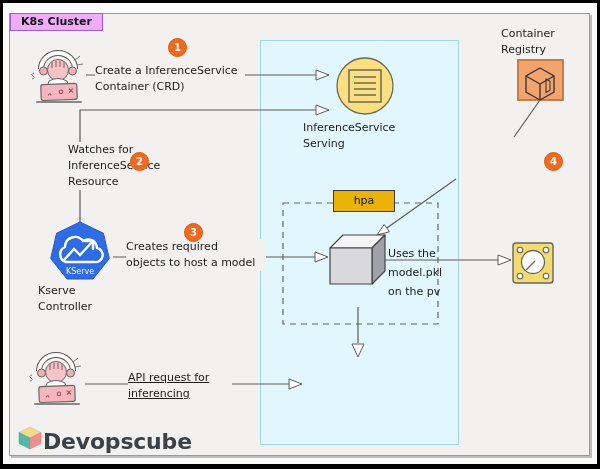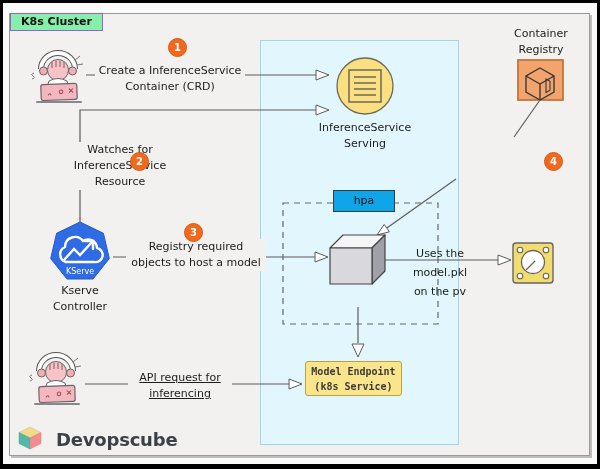--- a/index.html
+++ b/index.html
@@ -4,37 +4,37 @@
 <style>
   html,body{margin:0;padding:0;}
   .stage{position:relative;width:600px;height:469px;background:#000;overflow:hidden;
          font-family:"DejaVu Sans",sans-serif;}
   .mat{position:absolute;left:3px;top:3px;width:594px;height:461px;background:#fafafa;}
   .canvas{position:absolute;left:9px;top:13px;width:579px;height:441px;background:#f2f1ef;
           border:1.5px solid #9a9a9a;box-shadow:2px 2px 0 rgba(140,140,140,.55);}
   .panel{position:absolute;left:260px;top:40px;width:197px;height:403px;
          background:#e2f7fd;border:1px solid #9fd6e8;}
   .overlay{position:absolute;left:0;top:0;width:600px;height:469px;pointer-events:none;}
-  .lbl{position:absolute;font-size:11px;line-height:16px;text-align:center;
+  .lbl{position:absolute;font-size:11px;line-height:16px;
        white-space:pre-line;color:#1c1c1c;z-index:5;}
   .lbl.bg{background:#f2f1ef;}
-  .title{position:absolute;left:10px;top:13px;width:93px;height:18px;background:#86efac;
+  .title{position:absolute;left:10px;top:13px;width:93px;height:18px;background:#f0abfc;
          border:1px solid #9a5fd0;box-sizing:border-box;color:#111;font-size:11px;
          font-weight:bold;text-align:center;line-height:16px;z-index:6;}
   .badge{position:absolute;width:19px;height:19px;border-radius:50%;background:#f2691d;
          border:1px solid #d85a10;box-sizing:border-box;color:#fff;font-size:10px;
          font-weight:bold;text-align:center;line-height:17px;z-index:6;}
-  .hpa{position:absolute;left:333px;top:190px;width:62px;height:22px;background:#0ea5e9;
+  .hpa{position:absolute;left:333px;top:190px;width:62px;height:22px;background:#eab308;
        border:1.3px solid #3b3b3b;box-sizing:border-box;font-size:11px;color:#111;
        text-align:center;line-height:19px;z-index:5;}
   .endpoint{position:absolute;left:305px;top:361px;width:97px;height:35px;background:#fae48c;
        border:1.4px solid #b9a23f;border-radius:3px;box-sizing:border-box;z-index:5;
        font-family:"DejaVu Sans Mono",monospace;font-weight:bold;font-size:10px;
        line-height:15px;color:#3b3b3b;text-align:center;white-space:pre-line;padding-top:2px;}
-  .logo-text{position:absolute;left:56px;top:429px;font-size:18px;font-weight:800;
+  .logo-text{position:absolute;left:43px;top:429px;font-size:22px;font-weight:800;
        color:#3c4147;letter-spacing:-0.2px;z-index:5;}
 </style>
 </head>
 <body>
 
 <div class="stage">
   <div class="mat"></div>
   <div class="canvas"></div>
   <div class="panel"></div>
 
@@ -139,32 +139,30 @@
   <div class="badge" style="left:168px;top:38px;">1</div>
   <div class="badge" style="left:130px;top:152px;">2</div>
   <div class="badge" style="left:184px;top:223px;">3</div>
   <div class="badge" style="left:544px;top:152px;">4</div>
 
   <div class="lbl bg" style="left:95px;top:63px;width:150px;">Create a InferenceService
 Container (CRD)</div>
   <div class="lbl bg" style="left:36px;top:142px;width:104px;margin-left:32px;">Watches for
 InferenceService
 Resource</div>
-  <div class="lbl bg" style="left:126px;top:239px;width:140px;">Registry required
+  <div class="lbl bg" style="left:126px;top:239px;width:140px;">Creates required
 objects to host a model</div>
   <div class="lbl" style="left:388px;top:244px;width:104px;line-height:19px;">Uses the model.pkl
 on the pv</div>
   <div class="lbl bg" style="left:128px;top:370px;width:104px;text-decoration:underline;">API request for
 inferencing</div>
 
   <div class="lbl" style="left:303px;top:120px;width:124px;">InferenceService
 Serving</div>
   <div class="lbl" style="left:501px;top:26px;width:80px;">Container
 Registry</div>
   <div class="lbl" style="left:38px;top:283px;width:84px;">Kserve
 Controller</div>
 
   <div class="hpa">hpa</div>
-  <div class="endpoint">Model Endpoint
-(k8s Service)</div>
 
   <div class="logo-text">Devopscube</div>
 </div>
 
 </body></html>

